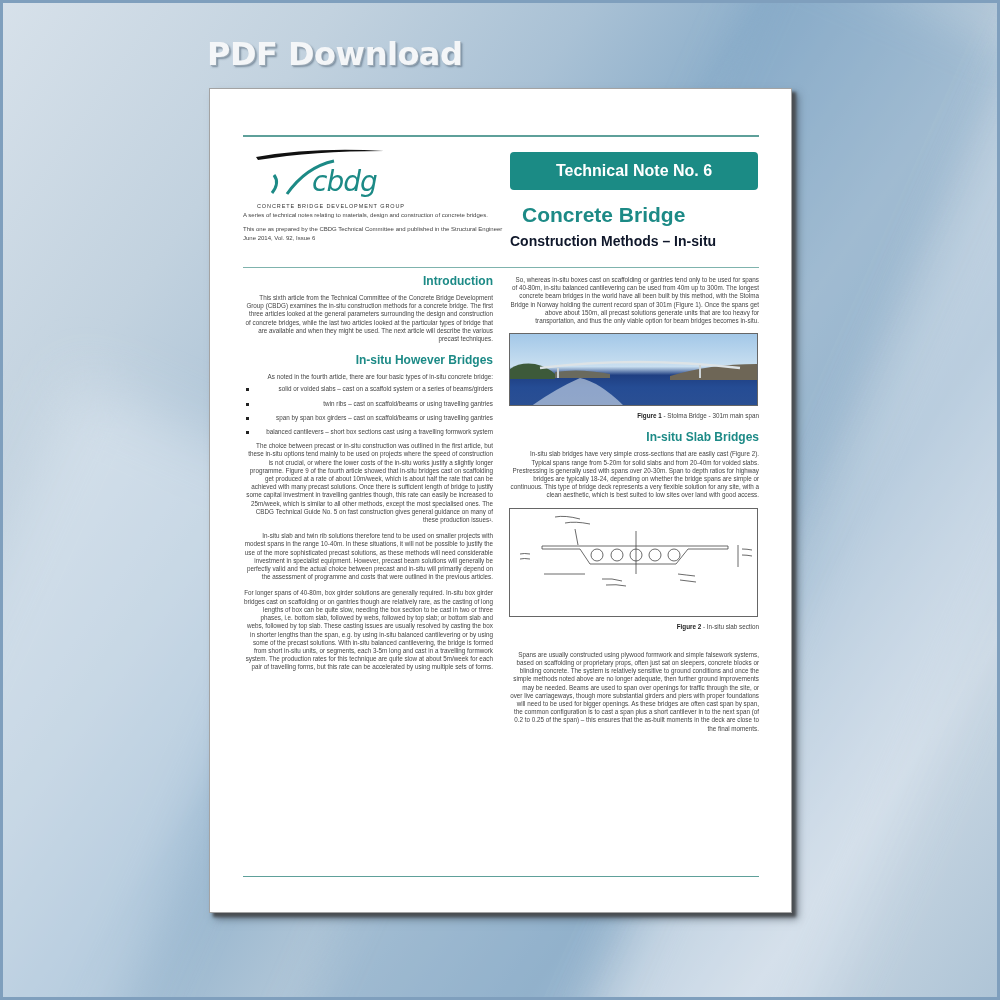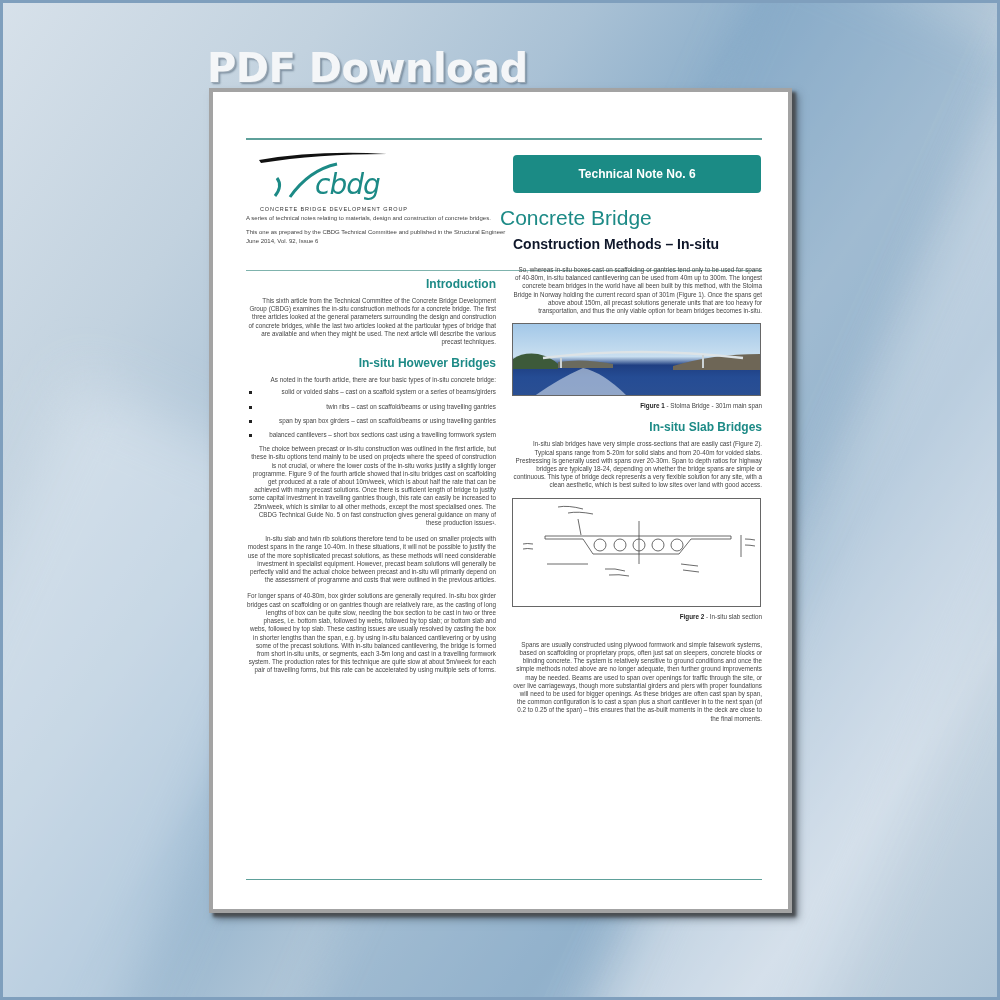--- a/index.html
+++ b/index.html
@@ -9,54 +9,53 @@
     font-family: "Liberation Sans", sans-serif;
     background: linear-gradient(125deg, #d7e1ea 0%, #c2d2df 20%, #a9c1d5 35%, #8fb0cb 45%, #b5c9d9 60%, #9fbad0 72%, #c9d7e3 85%, #aec4d6 100%);
   }
   .bg-streak1 { position:absolute; left:520px; top:-50px; width:260px; height:1200px; background:rgba(120,160,195,0.35); transform:rotate(24deg); filter:blur(20px); }
   .bg-streak2 { position:absolute; left:-120px; top:400px; width:300px; height:900px; background:rgba(235,242,248,0.45); transform:rotate(24deg); filter:blur(30px); }
   .bg-streak3 { position:absolute; left:820px; top:-60px; width:200px; height:1200px; background:rgba(235,242,248,0.35); transform:rotate(24deg); filter:blur(30px); }
   .frame-border { position:absolute; inset:0; border:3px solid #7f9fbd; pointer-events:none; }
 
   .pdf-title {
     position: absolute; left: 207px; top: 35px;
-    font-family: "DejaVu Sans", sans-serif; font-weight: bold; font-size: 40px; letter-spacing: -0.5px;
+    font-family: "DejaVu Sans", sans-serif; font-weight: bold; font-size: 32px; letter-spacing: -0.5px;
     color: #f4f6f8;
     text-shadow: 1px 1px 0 #9aa8b4, 2px 2px 2px rgba(60,80,100,0.55);
-    margin-top: 10px;
   }
 
   .page {
     position: absolute; left: 209px; top: 88px; width: 583px; height: 825px;
     background: #ffffff;
-    border: 4px solid #a3a3a3;
+    border: 1px solid #a3a3a3;
     box-shadow: 4px 4px 3px #4a4e52, 6px 6px 8px rgba(40,50,60,0.5);
   }
   .rule { position:absolute; height:2px; background:#5ea09a; }
   .rule-thin { position:absolute; height:1px; background:#7fb3ad; }
 
   
   .logo { position:absolute; left:44px; top:58px; width:170px; height:60px; }
   .logo-swoosh { position:absolute; left:0; top:0; }
   .logo-text { position:absolute; left:58px; top:18px; font-size:28px; font-style:italic; color:#1c8a86; font-family:"DejaVu Sans", sans-serif; letter-spacing:-1px; }
   .logo-sub { position:absolute; left:48px; top:117px; font-size:5.5px; letter-spacing:0.9px; color:#333; }
   .intro-note { position:absolute; left:33px; top:122px; width:260px; font-size:6px; line-height:9px; color:#444; }
   .intro-note p { margin-bottom:5px; }
 
   .badge {
     position:absolute; left:300px; top:63px; width:248px; height:38px;
     background:#1b8b85; border-radius:4px;
-    color:#fff; font-size:12px; font-weight:bold; text-align:center; line-height:38px;
+    color:#fff; font-size:16px; font-weight:bold; text-align:center; line-height:38px;
   }
-  .main-title { position:absolute; left:287px; top:114px; font-size:21px; font-weight:normal; color:#1c8a86; }
+  .main-title { position:absolute; left:312px; top:114px; font-size:21px; font-weight:bold; color:#1c8a86; }
   .sub-title { position:absolute; left:300px; top:144px; font-size:14px; font-weight:bold; color:#0f172a; }
 
   .col { position:absolute; font-size:6.3px; line-height:8.2px; color:#444; text-align:right; }
   .col-left { left:33px; top:185px; width:250px; }
-  .col-right { left:299px; top:174px; width:250px; }
+  .col-right { left:299px; top:187px; width:250px; }
   .h2 { font-size:12px; font-weight:bold; color:#1c8a86; margin:0 0 6px 0; line-height:14px; }
   .para { margin-bottom:8px; }
   ul.bullets { list-style:none; margin:4px 0 6px 0; }
   ul.bullets li { position:relative; padding-left:22px; margin-bottom:6px; }
   ul.bullets li::before { content:""; position:absolute; left:3px; top:3px; width:3px; height:3px; background:#222; }
 
   .figure-photo { position:relative; width:249px; height:73px; border:1px solid #666; overflow:hidden; margin:4px 0 6px 0;
     background: linear-gradient(#a3c8e8 0%, #c9dff0 46%, #1f3f82 58%, #254c94 75%, #2a4f93 100%); }
   .fig-caption { font-size:6.3px; margin-bottom:10px; }
   .fig-caption b { font-weight:bold; color:#222; }

